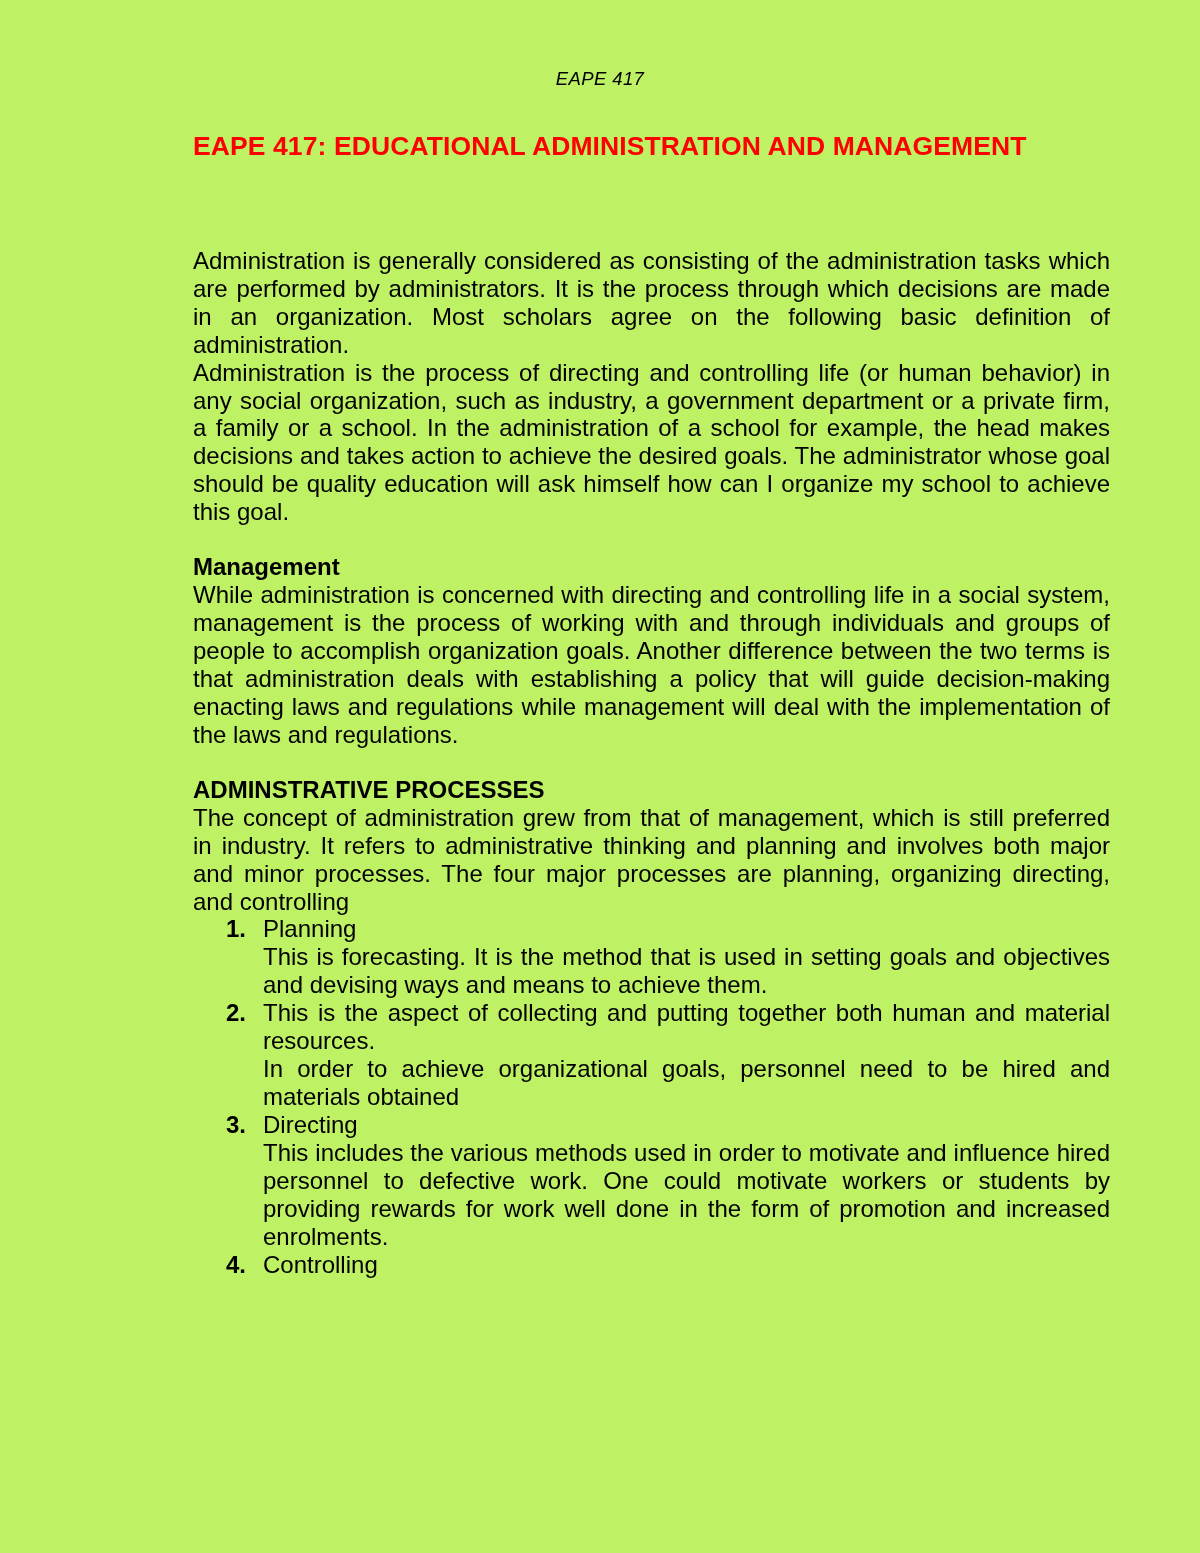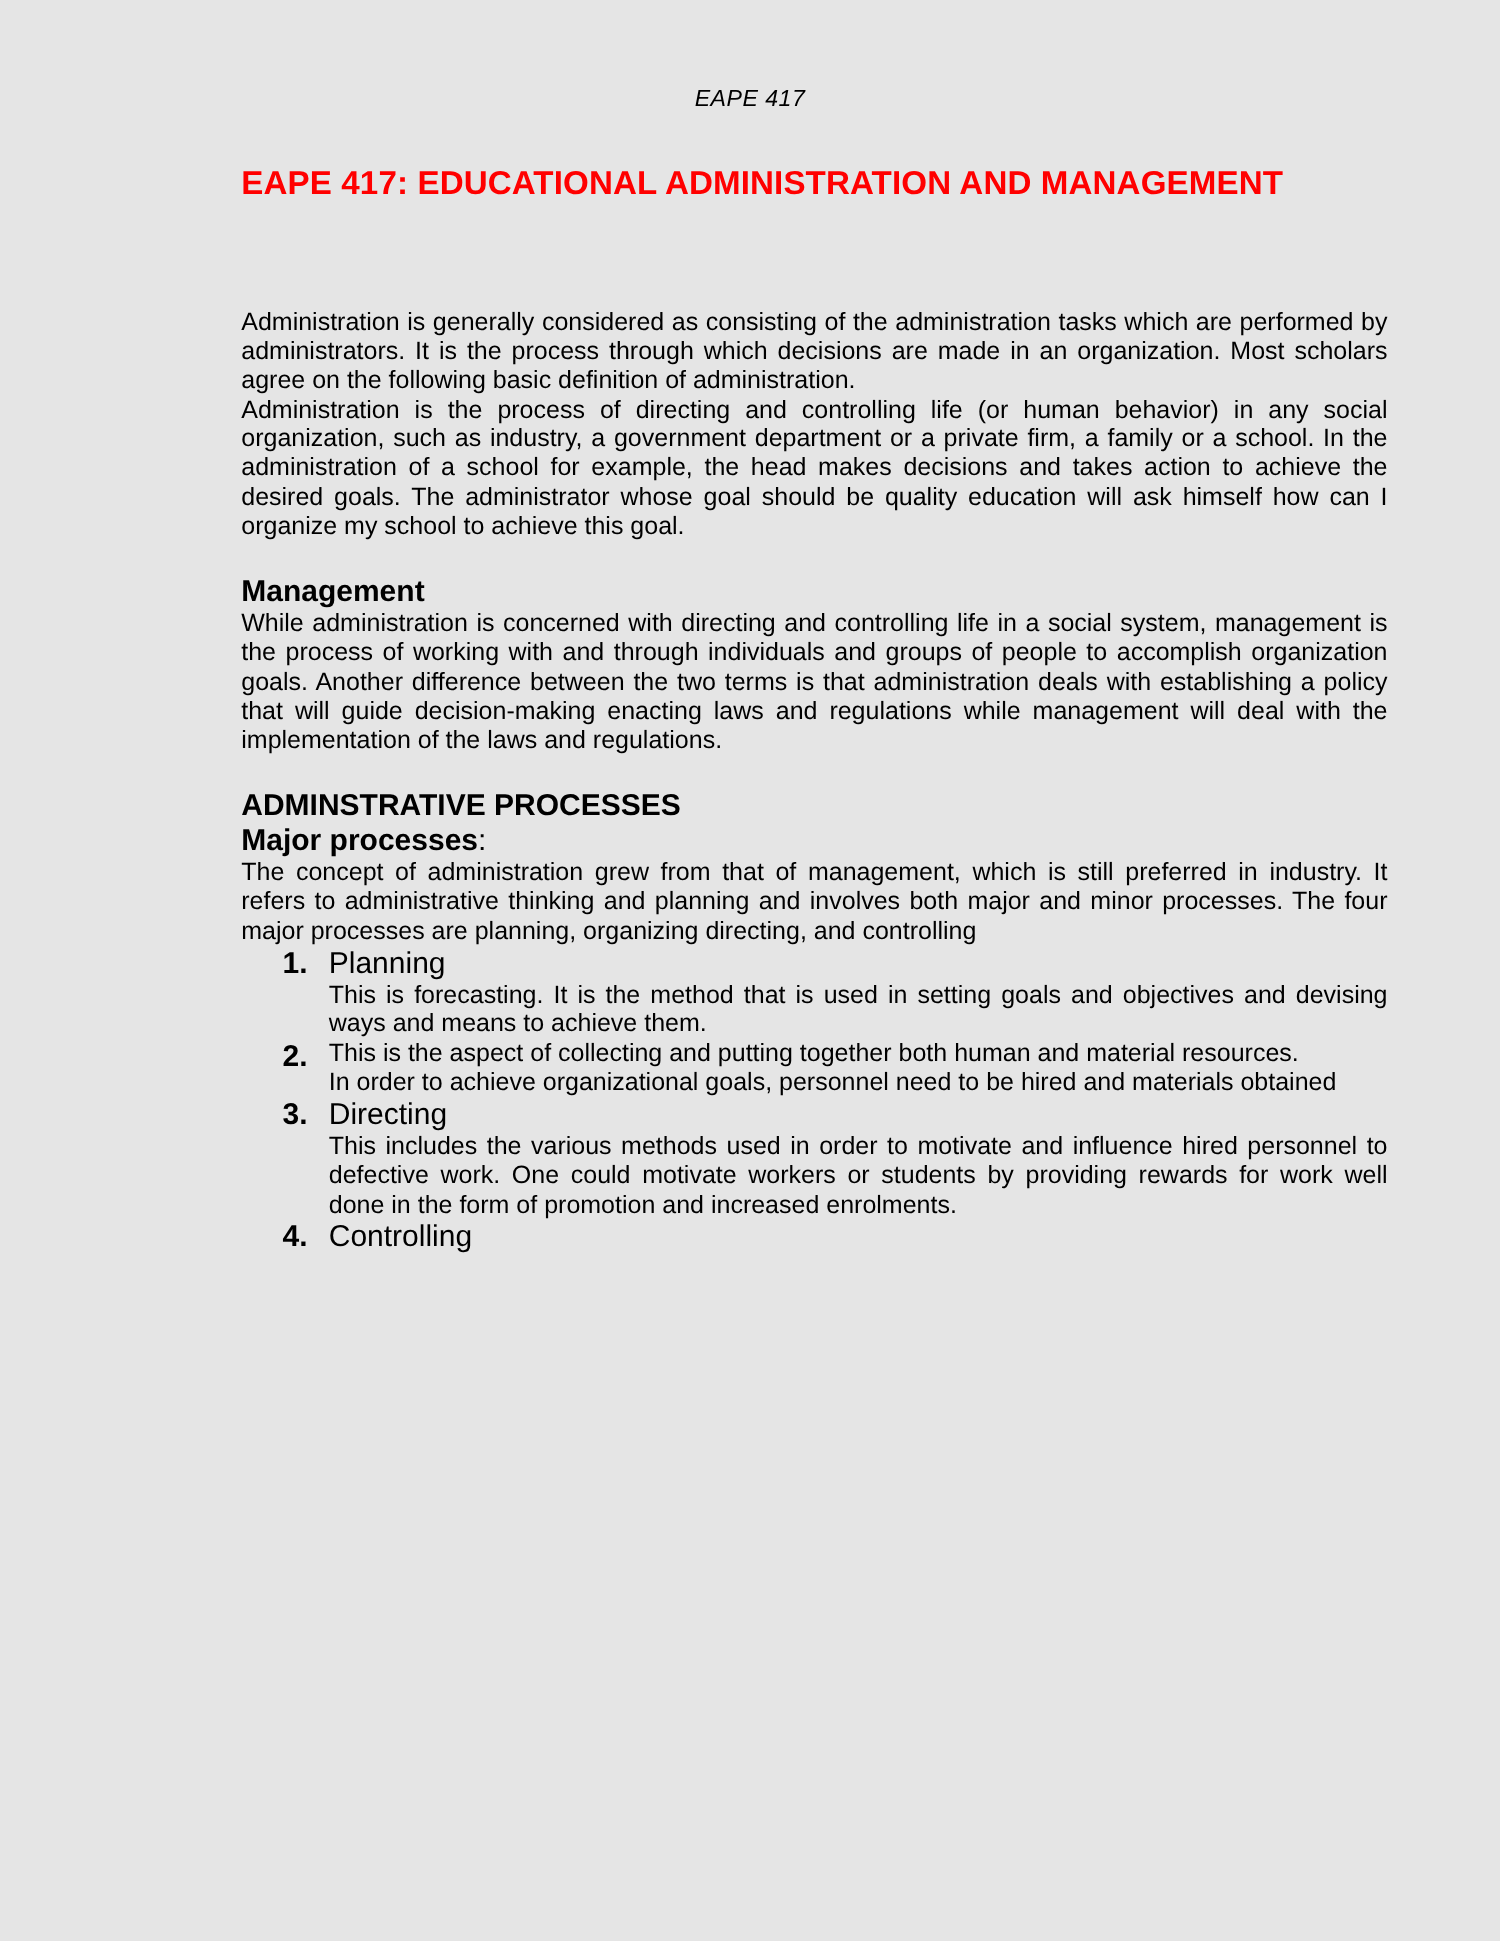--- a/index.html
+++ b/index.html
@@ -8,21 +8,21 @@
     background: #ffffff;
   }
   body {
     font-family: "Liberation Sans", sans-serif;
     color: #000000;
   }
   .page {
     position: relative;
     width: 1200px;
     height: 1553px;
-    background: #e5e5e5;
+    background: #bef264;
     box-sizing: border-box;
     overflow: hidden;
   }
   .running-head {
     position: absolute;
     top: 68px;
     left: 0;
     width: 1200px;
     text-align: center;
     font-style: italic;
@@ -65,21 +65,21 @@
   .bold-heading {
     font-size: 24px;
     font-weight: bold;
     line-height: 1.16;
     margin: 0;
   }
   .bold-heading .tail {
     font-weight: normal;
   }
   p.body-text {
-    font-size: 20px;
+    font-size: 24px;
     line-height: 1.165;
     text-align: justify;
     text-justify: inter-word;
     margin: 0;
     -webkit-hyphens: none;
     hyphens: none;
   }
   p.body-text.last-line-natural {
     text-align-last: left;
   }
@@ -138,23 +138,20 @@
     <div class="spacer-para"></div>
 
     <h3 class="bold-heading">Management</h3>
 
     <p class="body-text last-line-natural">While administration is concerned with directing and controlling life in a social system, management is the process of working with and through individuals and groups of people to accomplish organization goals. Another difference between the two terms is that administration deals with establishing a policy that will guide decision-making enacting laws and regulations while management will deal with the implementation of the laws and regulations.</p>
 
     <div class="spacer-para"></div>
 
     <h3 class="bold-heading">ADMINSTRATIVE PROCESSES</h3>
 
-    <h4 class="bold-heading">
-      <span>Major processes</span><span class="tail">:</span>
-    </h4>
 
     <p class="body-text last-line-natural">The concept of administration grew from that of management, which is still preferred in industry. It refers to administrative thinking and planning and involves both major and minor processes. The four major processes are planning, organizing directing, and controlling</p>
 
     <ol class="major-list">
 
       <li>
         <div class="item-title">Planning</div>
         <p class="body-text last-line-natural">This is forecasting. It is the method that is used in setting goals and objectives and devising ways and means to achieve them.</p>
       </li>
 

